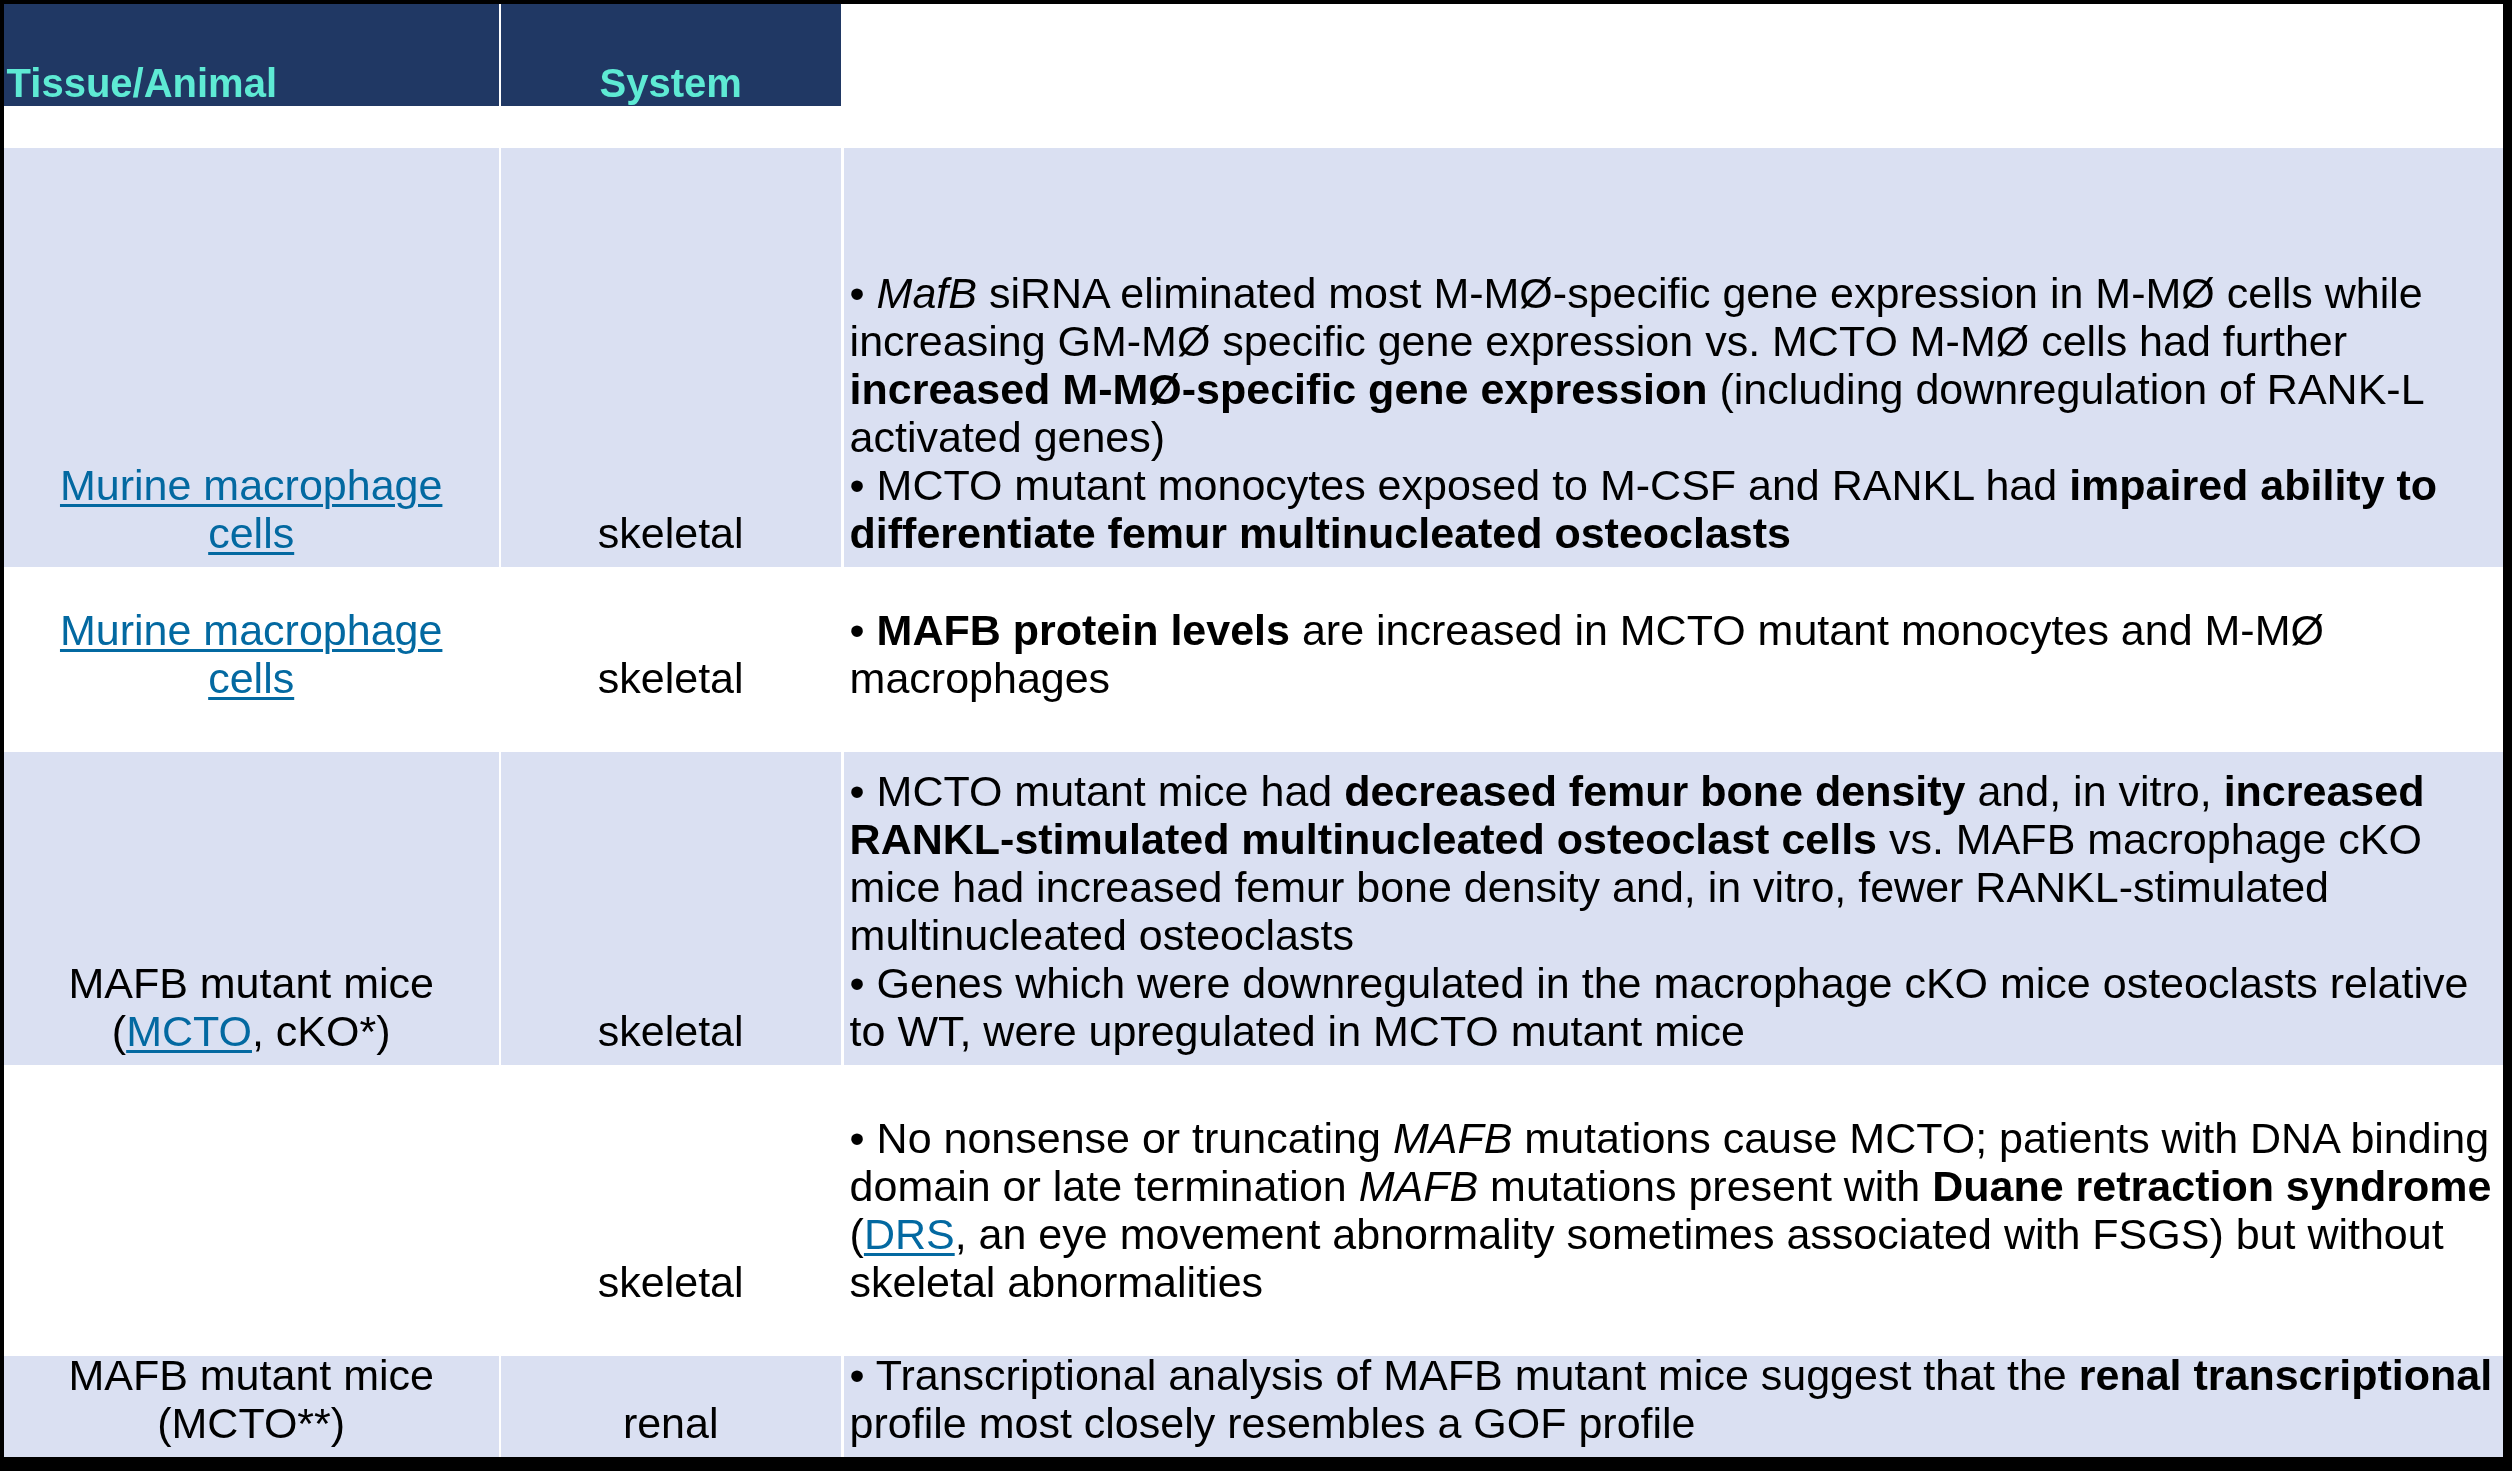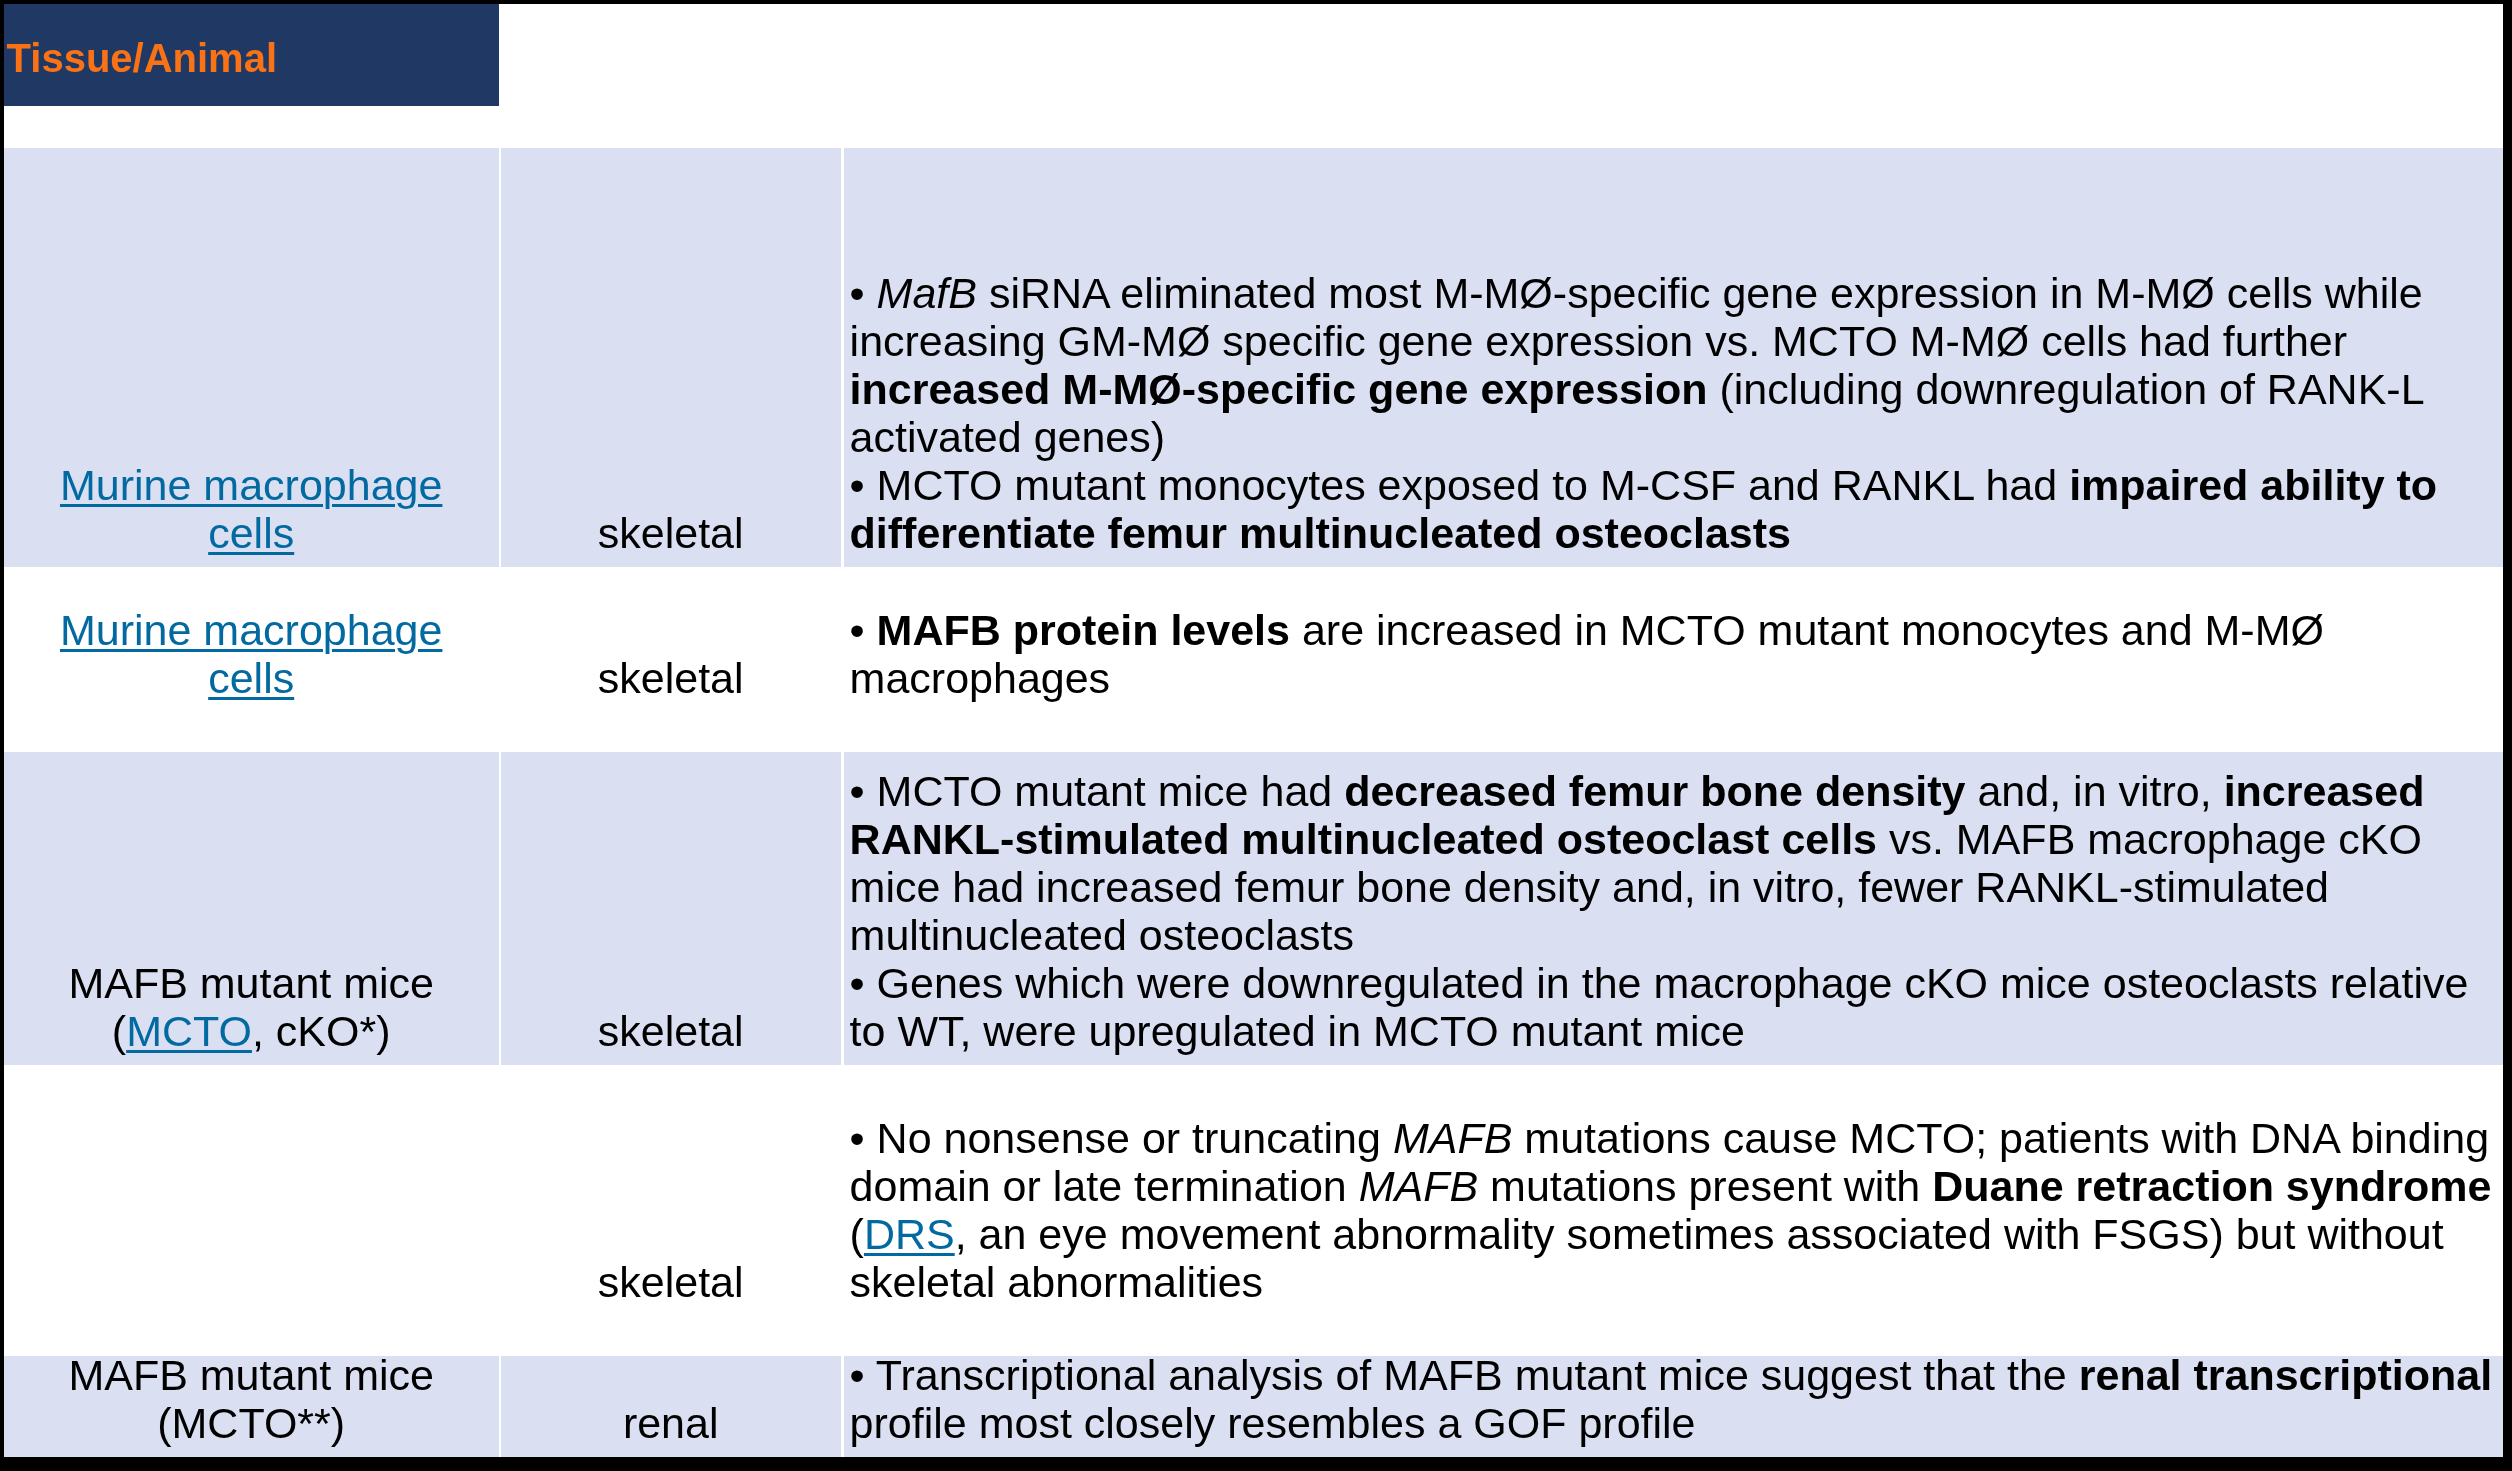--- a/index.html
+++ b/index.html
@@ -35,21 +35,21 @@
       box-sizing: border-box;
       display: flex;
       flex-direction: column;
       justify-content: flex-end;
     }
     .c1 { left: 0; width: 495px; text-align: center; padding: 0 8.8px 9.6px 8.8px; }
     .c2 { left: 497px; width: 340px; text-align: center; padding: 0 5.9px 9.6px 5.9px; }
     .c3 { left: 840px; width: 1659px; text-align: left; padding: 0 2.9px 9.6px 5.9px; }
 
     .header { top: 0; height: 102px; }
-    .header .cell { background: #203864; color: #f97316; font-weight: bold; font-size: 40px; line-height: 44px; padding-bottom: 26px; }
+    .header .cell { background: #203864; color: #5eead4; font-weight: bold; font-size: 40px; line-height: 44px; padding-bottom: 1px; }
     .header .c1 { text-align: left; padding-left: 2.9px; }
 
     .body-row .cell { font-size: 43px; line-height: 48px; margin-top: 40px; }
     .light .cell { background: #DAE0F2; }
     .white .cell { background: #FFFFFF; }
 
     .r1 { top: 104px; height: 459px; }
     .r2 { top: 563px; height: 145px; }
     .r3 { top: 708px; height: 353px; }
     .r4 { top: 1061px; height: 251px; }
@@ -65,20 +65,23 @@
     .i { font-style: italic; }
     .bullet-line { display: block; }
   </style>
 </head>
 <body>
 
 <div class="table">
   <div class="row header">
     <div class="cell c1">
         <span>Tissue/Animal</span>
+      </div>
+    <div class="cell c2">
+        <span>System</span>
       </div>
   </div>
 
   <div class="row body-row r1 light">
     <div class="cell c1">
         <div><a class="link" href="#">Murine macrophage cells</a></div>
       </div>
     <div class="cell c2">
         <span>skeletal</span>
       </div>

